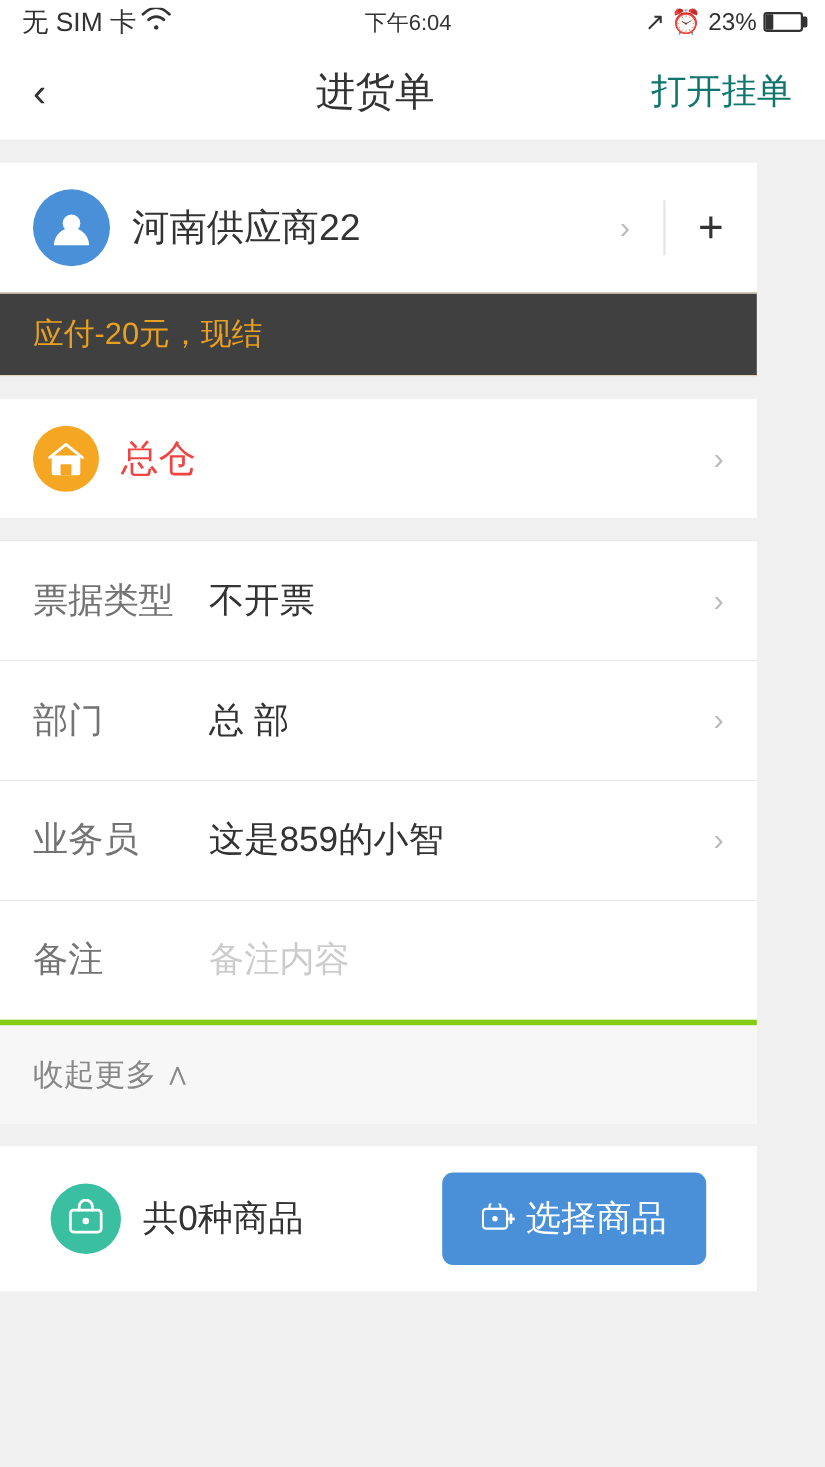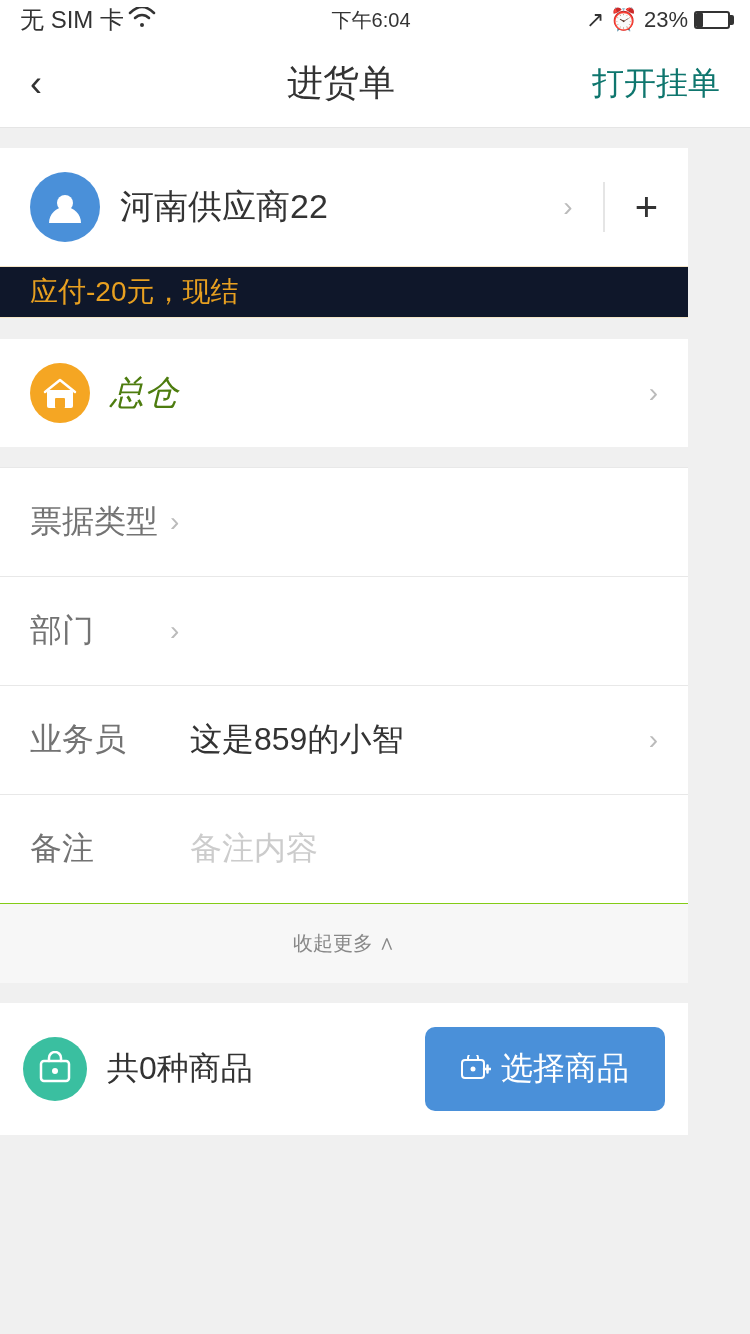--- a/index.html
+++ b/index.html
@@ -126,22 +126,22 @@
       margin-right: 30px;
     }
     .supplier-add {
       font-size: 40px;
       color: #333;
       cursor: pointer;
     }
 
     
     .notice-bar {
-      background: #0f172a;
-      padding: 6px 30px;
+      background: #404040;
+      padding: 18px 30px;
       font-size: 28px;
       color: #e8a020;
       border-top: 1px solid #f5e6c8;
       border-bottom: 1px solid #f5e6c8;
     }
 
     
     .warehouse-row {
       display: flex;
       align-items: center;
@@ -153,22 +153,21 @@
       width: 60px; height: 60px;
       border-radius: 50%;
       background: #f5a623;
       display: flex; align-items: center; justify-content: center;
       margin-right: 20px;
       flex-shrink: 0;
     }
     .warehouse-name {
       flex: 1;
       font-size: 34px;
-      color: #4d7c0f;
-      font-style: italic;
+      color: #ef4444;
     }
     .row-arrow {
       color: #bbb;
       font-size: 28px;
     }
 
     
     .form-row {
       display: flex;
       align-items: center;
@@ -192,33 +191,33 @@
     .form-placeholder {
       flex: 1;
       font-size: 32px;
       color: #ccc;
       margin-left: 20px;
     }
 
     
     .collapse-bar {
       background: #f7f7f7;
-      text-align: center;
+      text-align: left;
       padding: 26px 30px;
-      font-size: 20px;
+      font-size: 28px;
       color: #888;
-      border-top: 1px solid #84cc16;
+      border-top: 5px solid #84cc16;
       cursor: pointer;
     }
 
     
     .product-row {
       display: flex;
       align-items: center;
-      padding: 24px 23px;
+      padding: 24px 46px;
       background: #fff;
     }
     .product-icon {
       width: 64px; height: 64px;
       border-radius: 50%;
       background: #3abfa0;
       display: flex; align-items: center; justify-content: center;
       margin-right: 20px;
       flex-shrink: 0;
     }
@@ -310,25 +309,27 @@
       <span class="warehouse-name">总仓</span>
       <span class="row-arrow">›</span>
     </div>
   </div>
 
   <div class="section-gap"></div>
   <div class="card">
 
     <div class="form-row">
       <span class="form-label">票据类型</span>
+      <span class="form-value">不开票</span>
       <span class="row-arrow">›</span>
     </div>
 
     <div class="form-row">
       <span class="form-label">部门</span>
+      <span class="form-value">总 部</span>
       <span class="row-arrow">›</span>
     </div>
 
     <div class="form-row">
       <span class="form-label">业务员</span>
       <span class="form-value">这是859的小智</span>
       <span class="row-arrow">›</span>
     </div>
 
     <div class="form-row">

